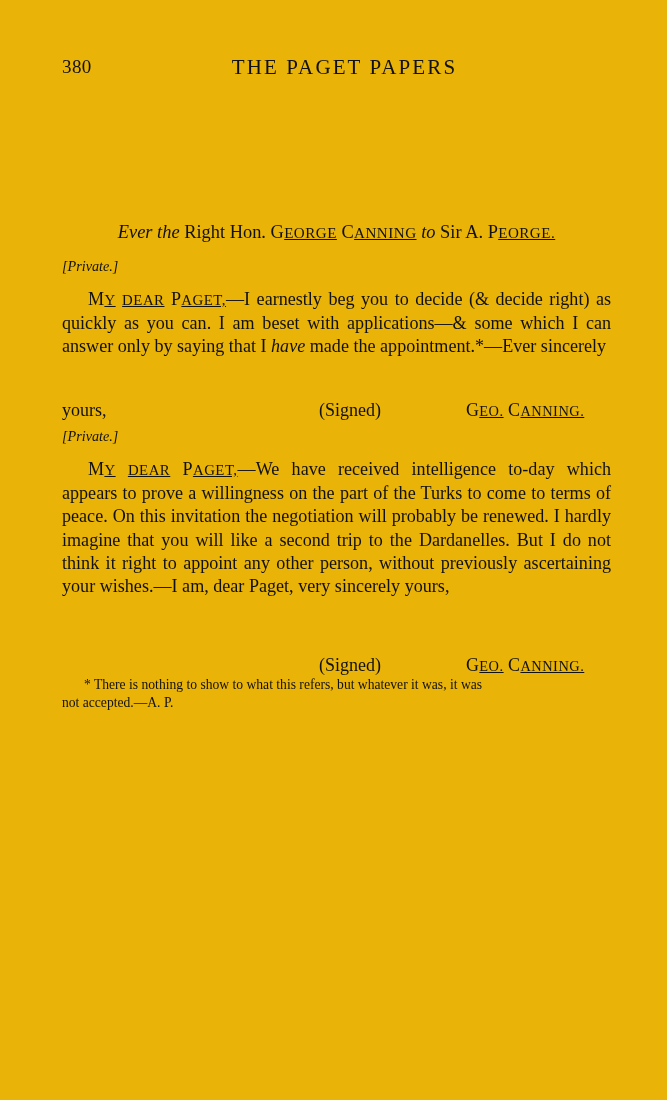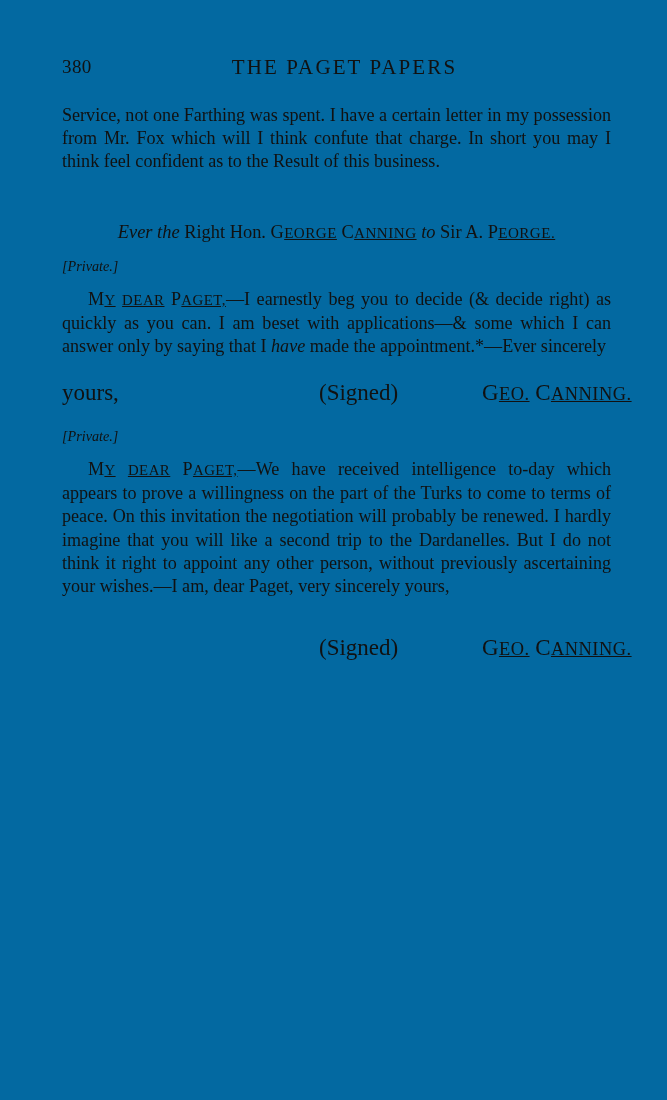--- a/index.html
+++ b/index.html
@@ -16,21 +16,21 @@
     font-family: "Liberation Serif", "DejaVu Serif", serif;
     color: #111111;
     -webkit-font-smoothing: antialiased;
   }
 
   .page {
     position: absolute;
     left: 0; top: 0;
     width: 667px;
     height: 1100px;
-    background: #0369a1;
+    background: #eab308;
   }
 
   
   .running-head {
     position: absolute;
     left: 62px;
     top: 56px;
     width: 549px;
     height: 26px;
   }
@@ -123,37 +123,38 @@
   .onum {
     font-variant-numeric: oldstyle-nums;
     font-feature-settings: "onum" 1;
   }
 
   
   .sigline {
     position: absolute;
     left: 62px;
     width: 549px;
-    font-size: 23px;
+    font-size: 18px;
     line-height: 23.2px;
     height: 24px;
+    margin-top: 18px;
   }
   .sigline .closing {
     position: absolute;
     left: 0;
     top: 0;
   }
   .sigline .signed {
     position: absolute;
     left: 257px;
     top: 0;
   }
   .sigline .signer {
     position: absolute;
-    left: 420px;
+    left: 404px;
     top: 0;
     white-space: nowrap;
     text-align: center;
   }
   .sigline .signer .sc { font-size: 0.80em; letter-spacing: 0.5px; }
 
   
   .footnote {
     position: absolute;
     left: 62px;
@@ -169,23 +170,20 @@
 </head>
 <body>
 
 <div class="page">
 
   <div class="running-head">
     <span class="folio">380</span>
     <span class="head-title">THE PAGET PAPERS</span>
   </div>
 
-  <div class="block" style="top:104px;">
-    <p>Service, not one Farthing was spent.  I have a certain letter in my possession from Mr. Fox which will I think confute that charge.  In short you may I think feel confident as to the Result of this business.</p>
-  </div>
 
   <div class="letter-heading">
     <span class="ital">Ever the</span><span> </span><span>Right Hon.</span><span> </span><span class="scfirst">G</span><span class="sc">EORGE</span><span> </span><span class="scfirst">C</span><span class="sc">ANNING</span><span> </span><span class="ital">to</span><span> </span><span>Sir A.</span><span> </span><span class="scfirst">P</span><span class="sc">EORGE.</span>
   </div>
 
   <div class="dateline" style="top:258px;">
     <span class="privacy ital">[Private.]</span>
   </div>
 
   <div class="block indent" style="top:288px;">
@@ -204,14 +202,18 @@
 
   <div class="block indent" style="top:458px;">
     <p><span class="scfirst">M</span><span class="sc">Y</span><span> </span><span class="sc">DEAR</span><span> </span><span class="scfirst">P</span><span class="sc">AGET,</span><span>—We have received intelligence to-day which appears to prove a willingness on the part of the Turks to come to terms of peace.  On this invitation the negotiation will probably be renewed.  I hardly imagine that you will like a second trip to the Dardanelles.  But I do not think it right to appoint any other person, without previously ascertaining your wishes.—I am, dear Paget, very sincerely yours,</span></p>
   </div>
 
   <div class="sigline" style="top:636px;">
     <span class="signed">(Signed)</span>
     <span class="signer"><span class="scfirst">G</span><span class="sc">EO.</span><span> </span><span class="scfirst">C</span><span class="sc">ANNING.</span></span>
   </div>
 
+  <div class="footnote">
+    <p class="fn-first"><span>*</span><span> There is nothing to show to what this refers, but whatever it was, it was</span></p>
+    <p>not accepted.—A. P.</p>
+  </div>
 
 </div>
 
 </body></html>

